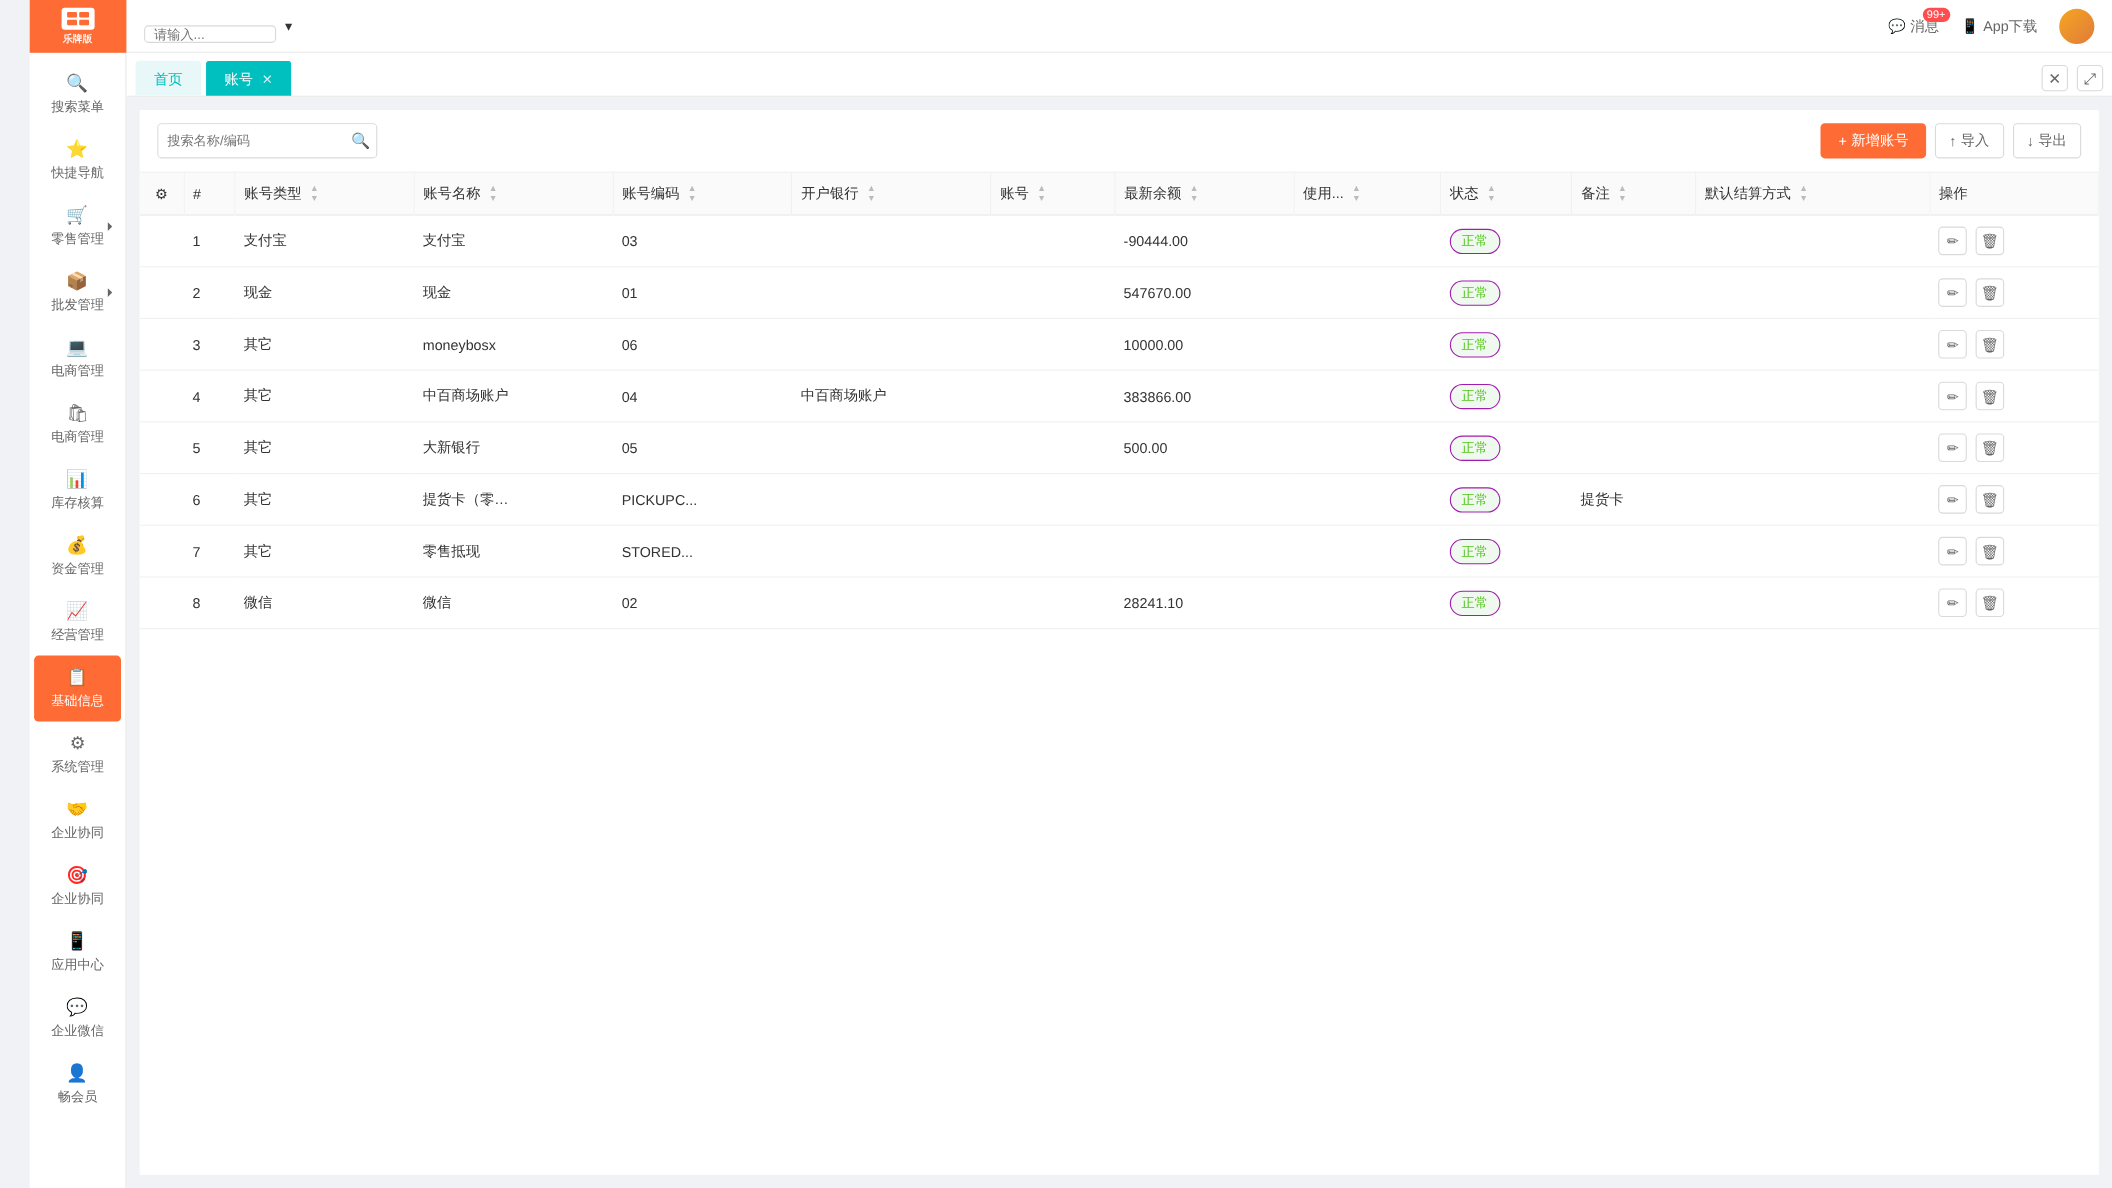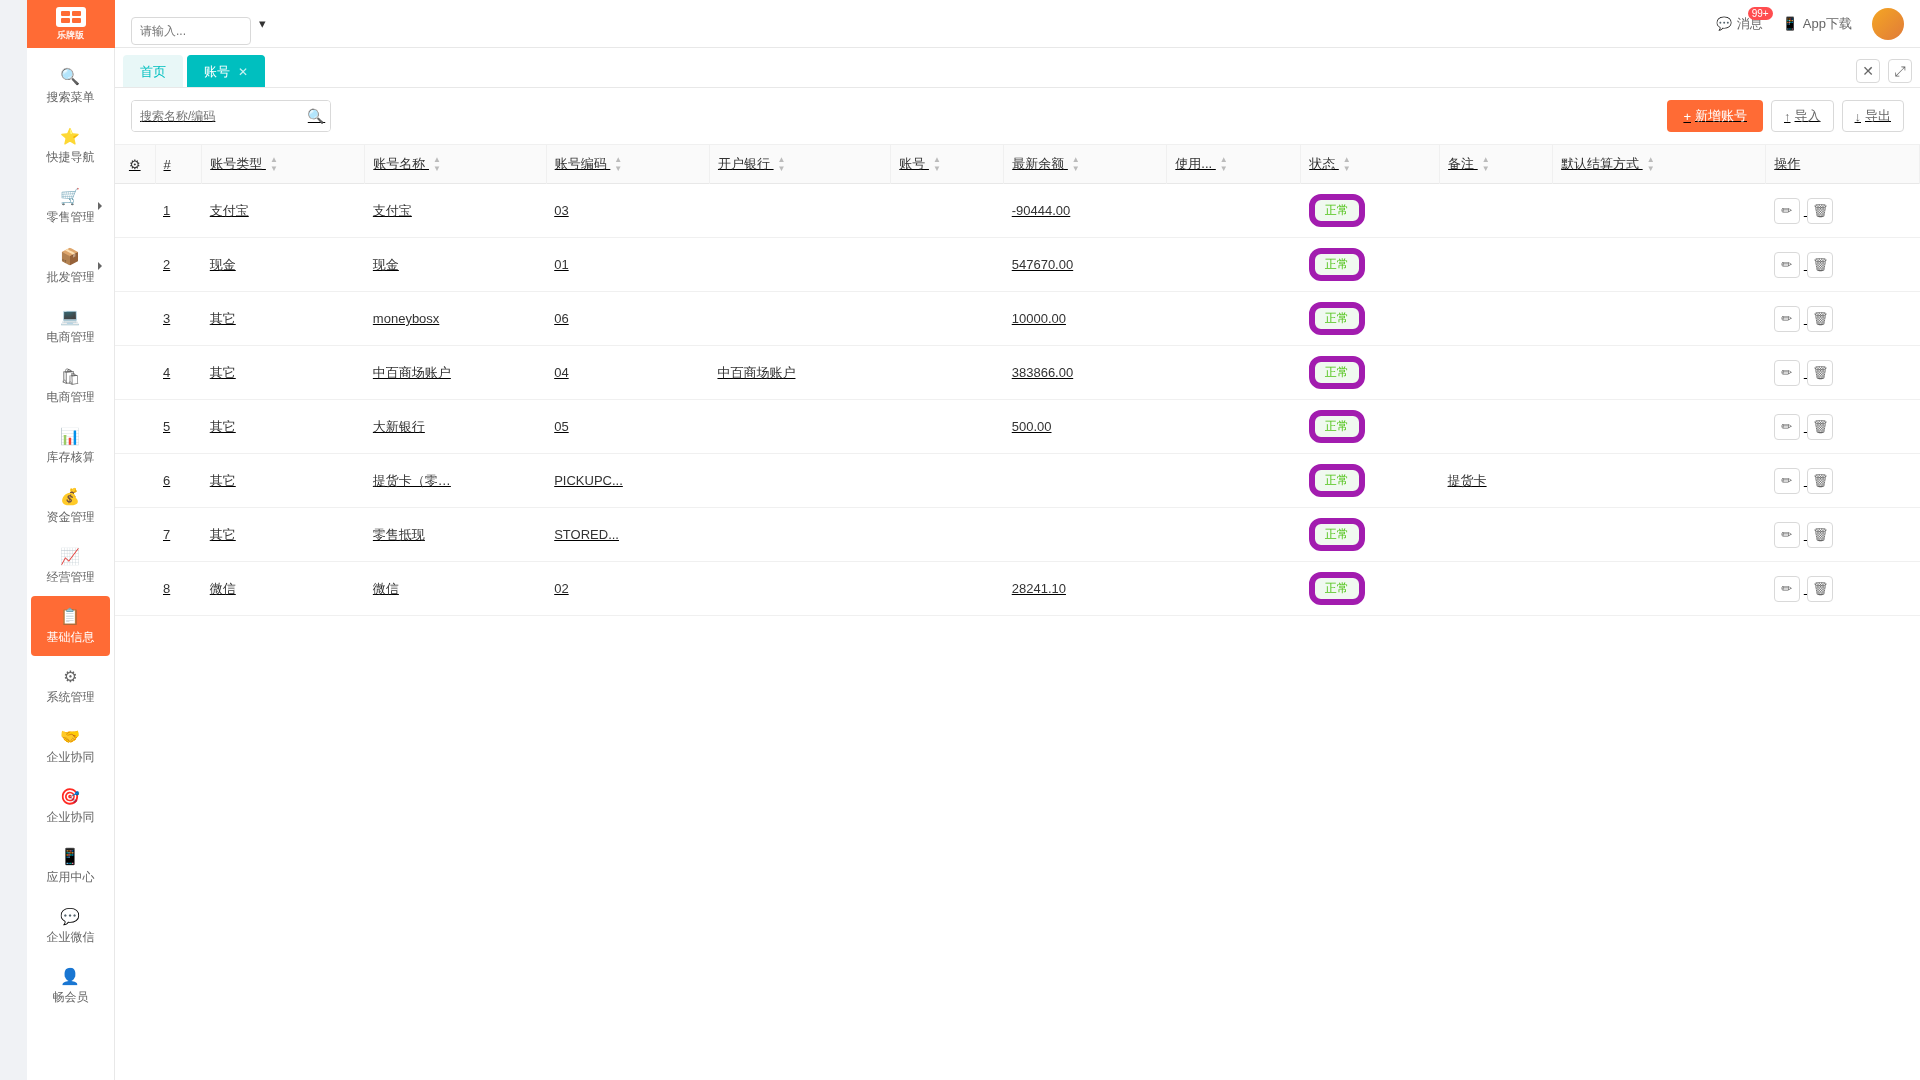--- a/index.html
+++ b/index.html
@@ -109,21 +109,21 @@
       align-items: center;
       gap: 16px;
     }
     .header-search {
       display: flex;
       align-items: center;
       gap: 8px;
     }
     .header-search-input {
       width: 120px;
-      height: 28px;
+      height: 16px;
       border: 1px solid #d9d9d9;
       border-radius: 4px;
       padding: 0 8px;
       font-size: 12px;
       outline: none;
       margin-top: 15px;
     }
     .header-dropdown {
       display: flex;
       align-items: center;
@@ -233,22 +233,21 @@
       color: #666;
     }
 
     
     .content-area {
       flex: 1;
       background: #fff;
       display: flex;
       flex-direction: column;
       overflow: hidden;
-      margin: 0;
-      text-decoration: underline;
+      margin: 12px;
     }
 
     
     .content-toolbar {
       padding: 12px 16px;
       display: flex;
       align-items: center;
       justify-content: space-between;
       border-bottom: 1px solid #f0f0f0;
     }
@@ -370,21 +369,21 @@
       text-align: center;
       color: #666;
     }
     .status-badge {
       display: inline-block;
       padding: 2px 10px;
       border-radius: 12px;
       font-size: 12px;
       background: #f0f9f0;
       color: #52c41a;
-      border: 6px solid #a21caf;
+      border: 1px solid #a21caf;
     }
     .action-btn {
       display: inline-flex;
       align-items: center;
       justify-content: center;
       width: 26px;
       height: 26px;
       border: 1px solid #d9d9d9;
       border-radius: 4px;
       cursor: pointer;

